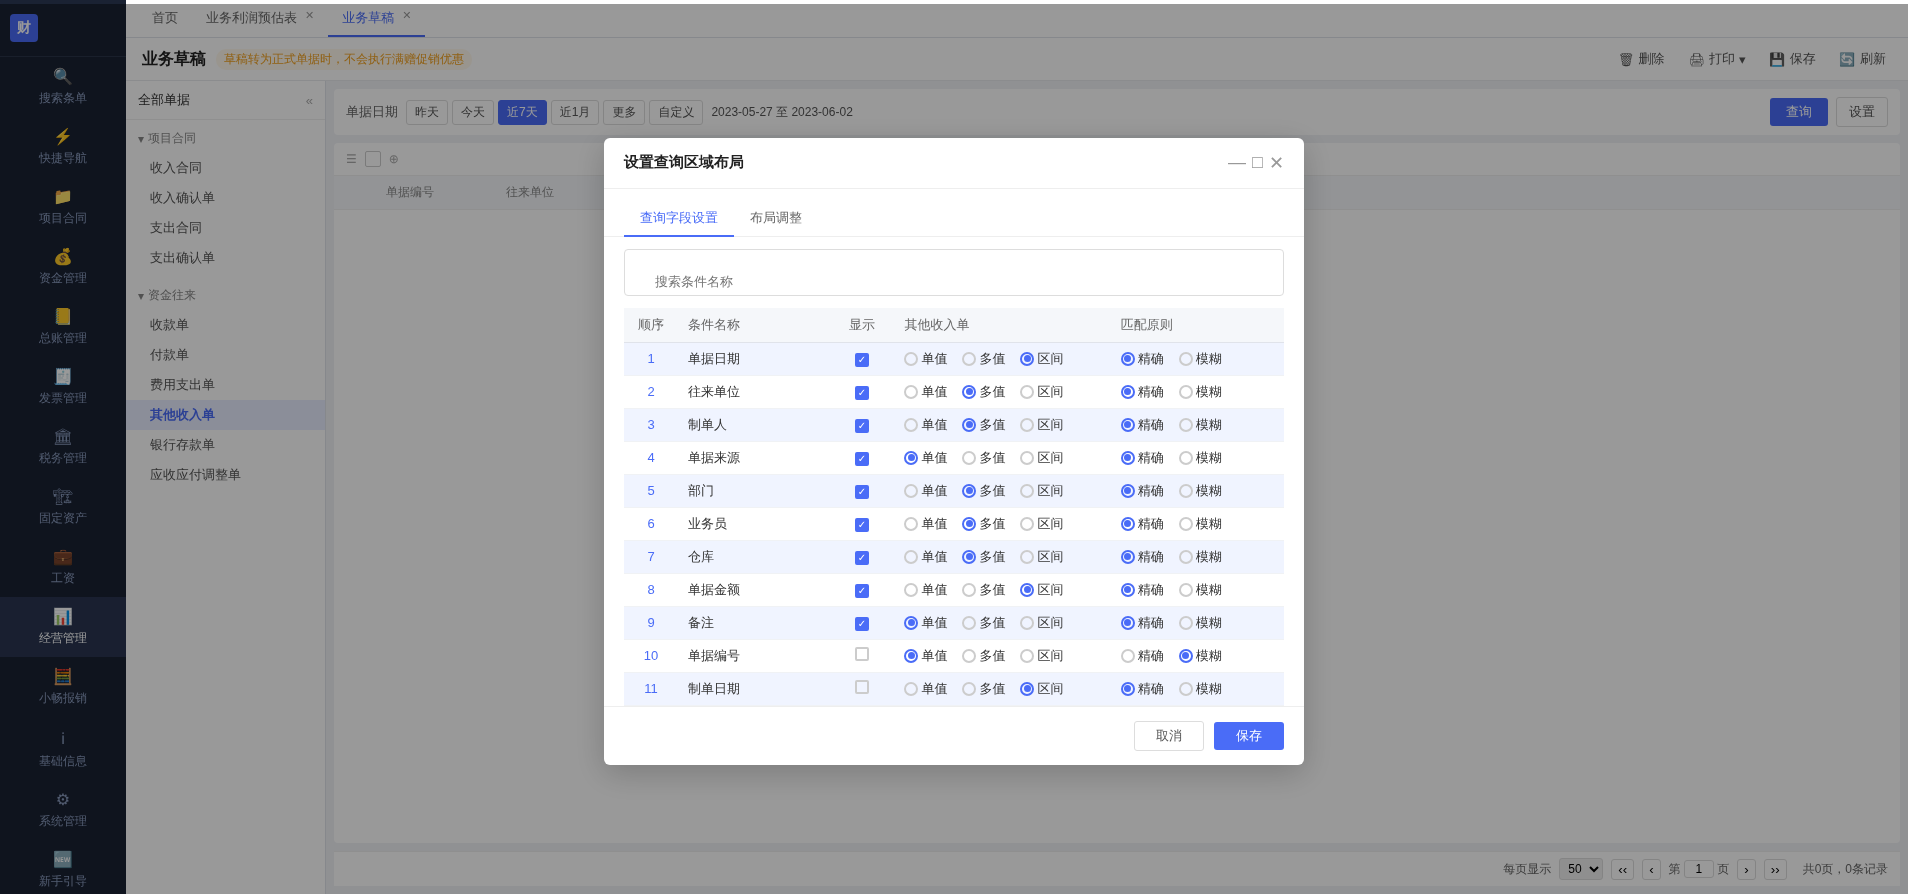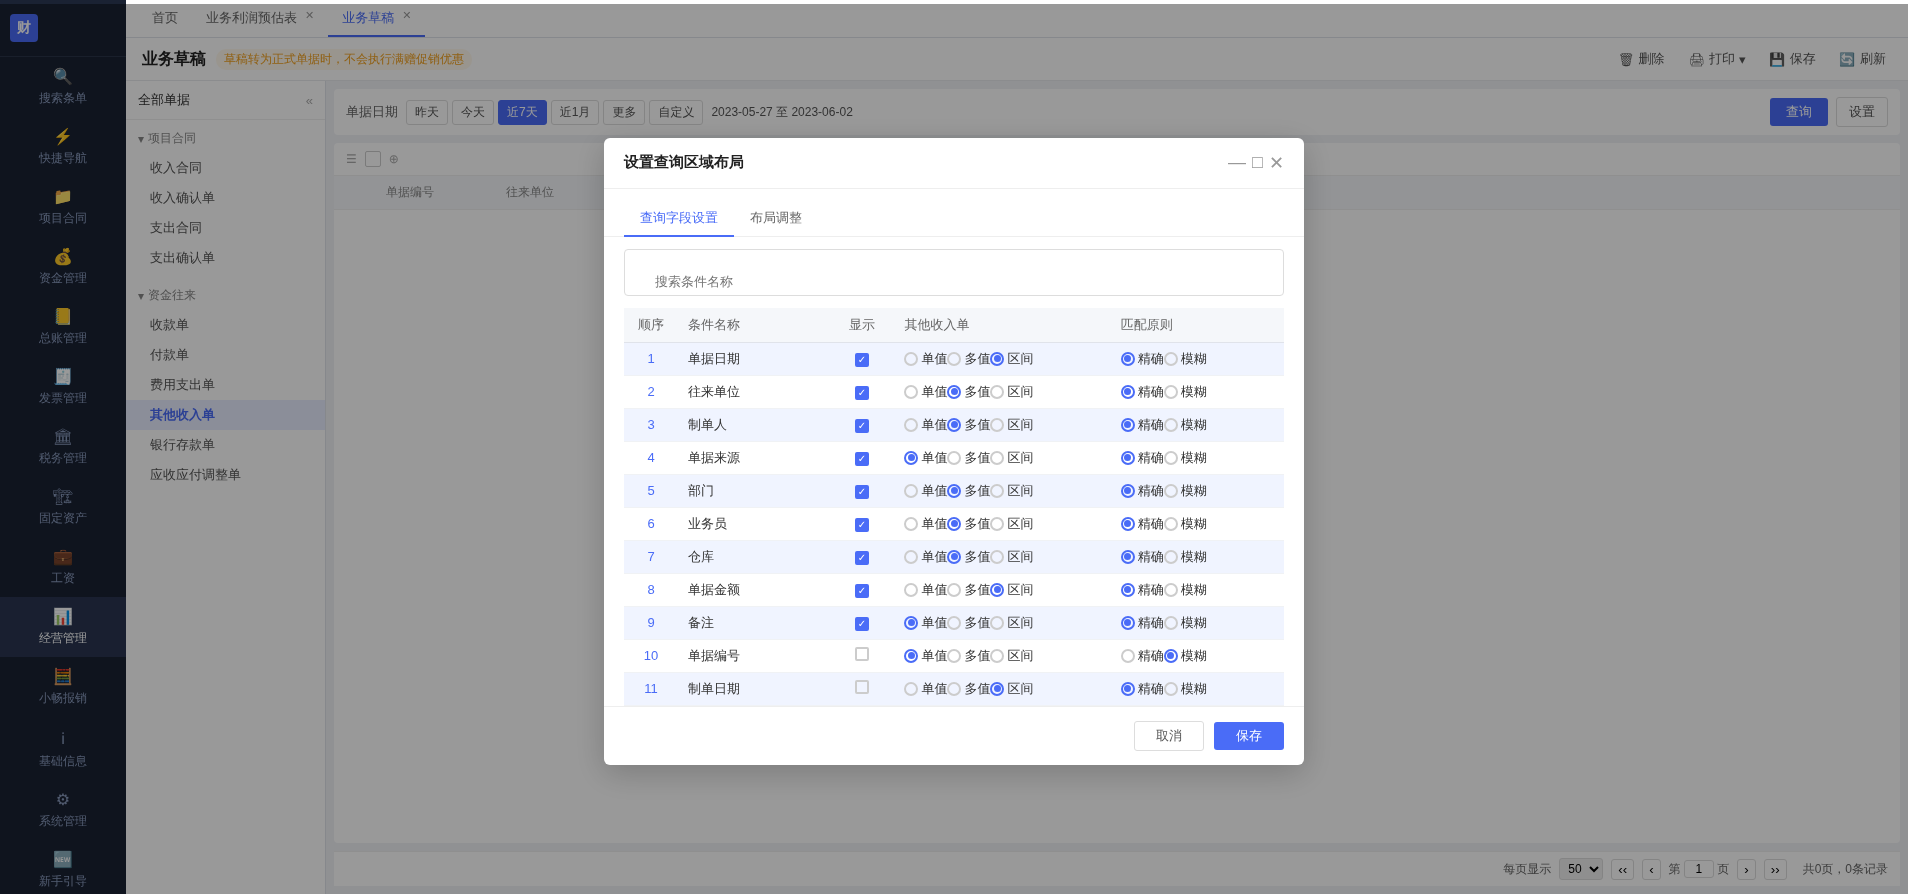--- a/index.html
+++ b/index.html
@@ -76,21 +76,21 @@
     .search-wrapper { position: relative; }
     .search-icon-inside { position: absolute; left: 10px; top: 50%; transform: translateY(-50%); color: #aaa; font-size: 13px; pointer-events: none; }
     .modal-table-container { flex: 1; overflow-y: auto; padding: 0 20px; }
     .modal-table { width: 100%; border-collapse: collapse; font-size: 13px; }
     .modal-table thead th { background: #f5f7fa; padding: 8px 10px; text-align: left; color: #666; font-weight: normal; border-bottom: 1px solid #e0e3ea; white-space: nowrap; }
     .modal-table tbody tr { border-bottom: 1px solid #f0f2f5; }
     .modal-table tbody tr:nth-child(odd) { background: #fafbff; }
     .modal-table tbody tr:nth-child(even) { background: #fff; }
     .modal-table tbody td { padding: 7px 10px; color: #333; vertical-align: middle; }
     .col-order { width: 50px; text-align: center; color: #4a6cf7; }
-    .radio-group { display: flex; align-items: center; gap: 0; font-family: Liberation Serif, serif; }
+    .radio-group { display: flex; align-items: center; gap: 15px; font-family: Liberation Serif, serif; }
     .radio-item { display: flex; align-items: center; gap: 3px; cursor: pointer; white-space: nowrap; }
     .radio-circle { width: 14px; height: 14px; border-radius: 50%; border: 2px solid #ccc; display: inline-flex; align-items: center; justify-content: center; flex-shrink: 0; }
     .radio-circle.checked { border-color: #4a6cf7; }
     .radio-circle.checked::after { content: ''; width: 7px; height: 7px; border-radius: 50%; background: #4a6cf7; }
     .checkbox-square { width: 14px; height: 14px; border: 2px solid #4a6cf7; border-radius: 2px; background: #4a6cf7; display: inline-flex; align-items: center; justify-content: center; flex-shrink: 0; }
     .checkbox-square::after { content: '✓'; color: white; font-size: 10px; line-height: 1; }
     .checkbox-empty { width: 14px; height: 14px; border: 2px solid #ccc; border-radius: 2px; display: inline-flex; align-items: center; justify-content: center; flex-shrink: 0; }
     .modal-footer { padding: 14px 20px; display: flex; align-items: center; justify-content: flex-end; gap: 10px; border-top: 1px solid #eee; }
 
     

